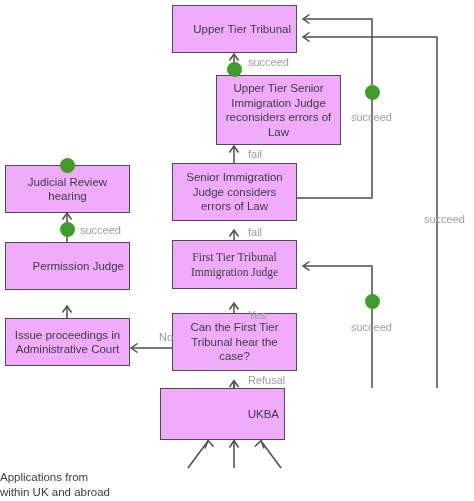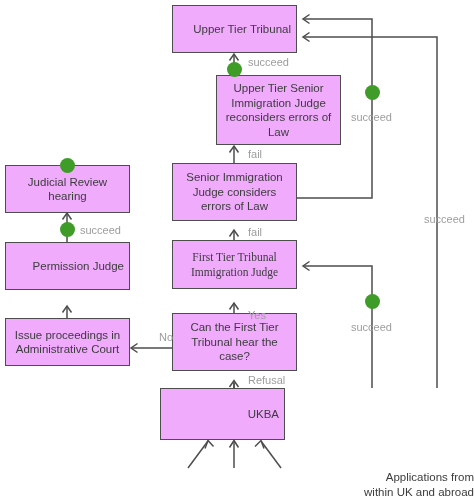--- a/index.html
+++ b/index.html
@@ -39,21 +39,21 @@
     font-size: 11px;
     line-height: 12px;
     white-space: nowrap;
     z-index: 4;
   }
   .caption {
     position: absolute;
     color: #3c3c3c;
     font-size: 11.5px;
     line-height: 14.5px;
-    text-align: right;
+    text-align: left;
     white-space: nowrap;
     z-index: 4;
   }
   .dot {
     position: absolute;
     border-radius: 50%;
     background: #3f9c28;
     z-index: 5;
   }
   svg.wires {

